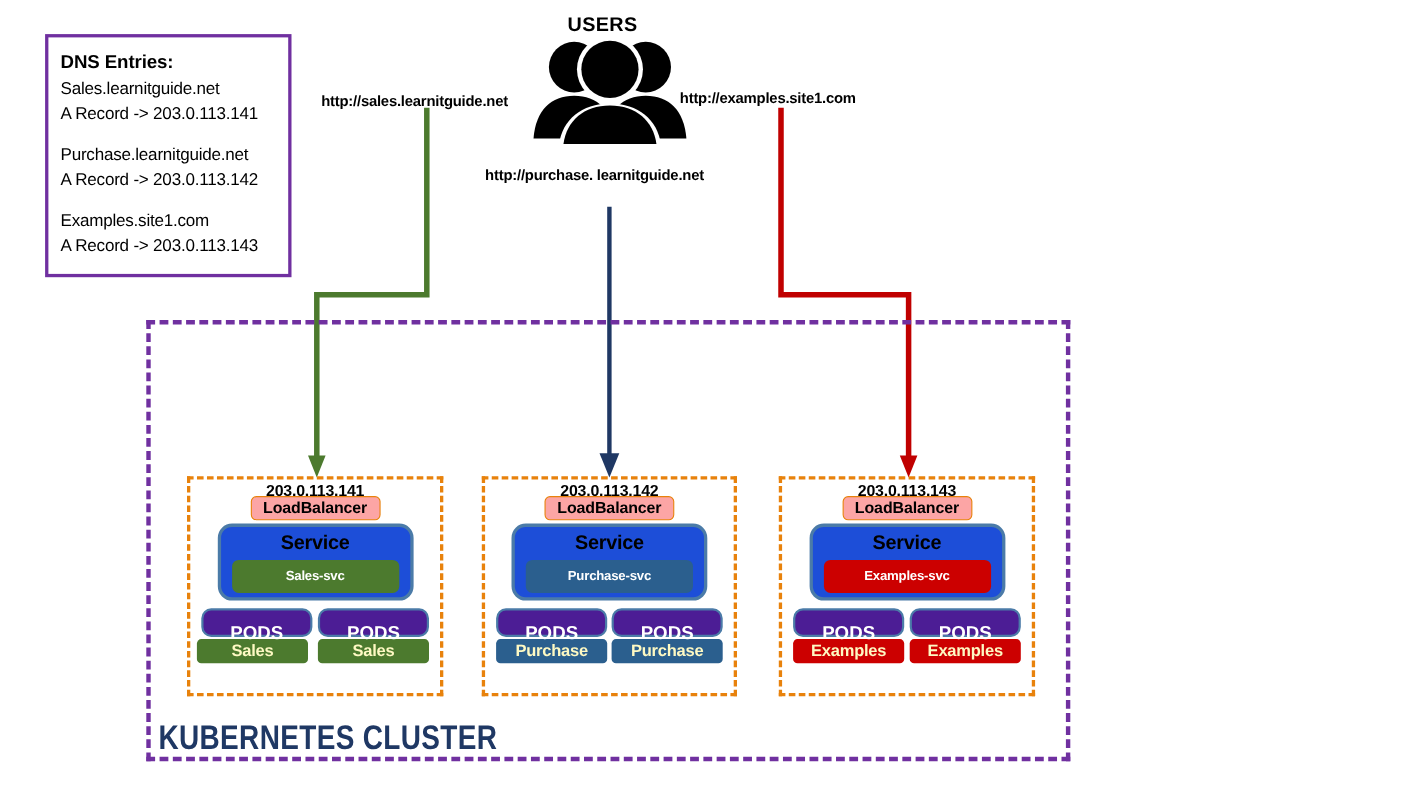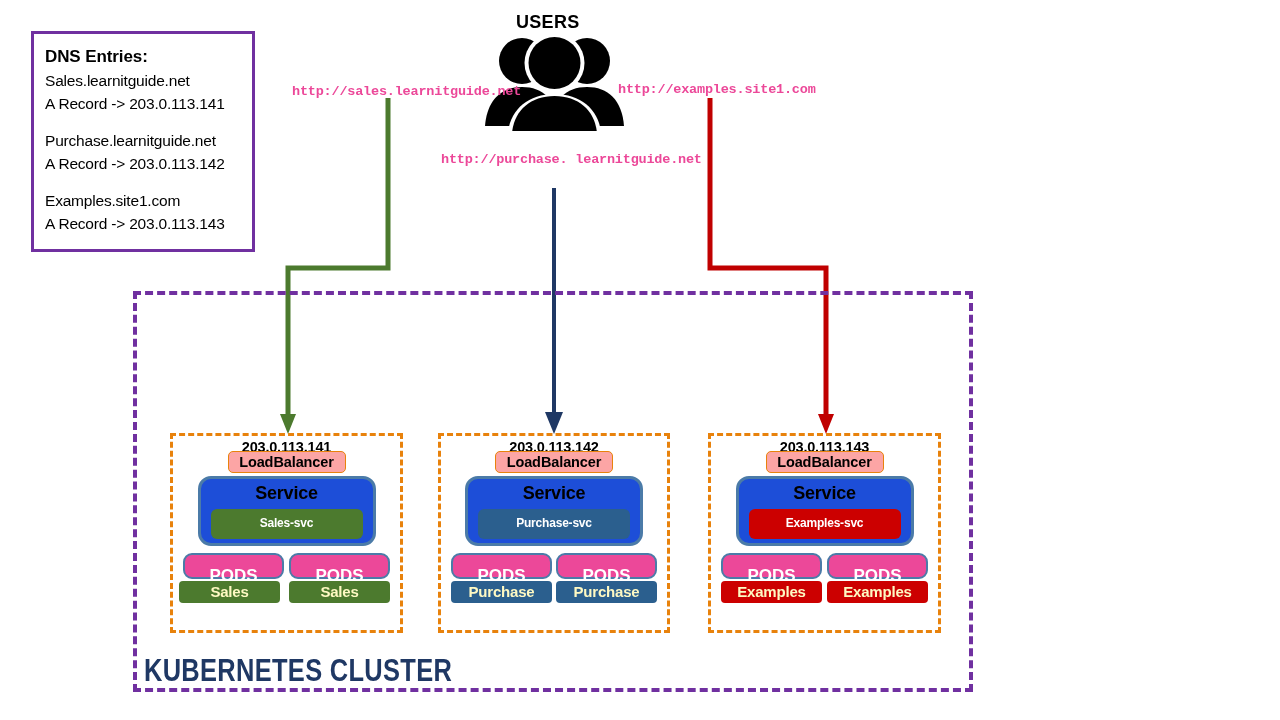--- a/index.html
+++ b/index.html
@@ -13,21 +13,21 @@
     position: relative;
     overflow: hidden;
     font-family: "Liberation Sans", sans-serif;
     color: #000000;
   }
 
   .abs { position: absolute; }
 
   
   #dns-box {
-    left: 31px; top: 31px;
+    left: 41px; top: 31px;
     width: 224px; height: 221px;
     border: 3px solid #7030A0;
     background: #ffffff;
     box-sizing: border-box;
     padding: 11px 0 0 11px;
   }
   #dns-box .dns-title {
     font-size: 17px;
     font-weight: bold;
     line-height: 24px;
@@ -52,22 +52,21 @@
     left: 477px; top: 34px;
     width: 155px; height: 97px;
   }
 
   
   .url-label {
     font-size: 13.5px;
     font-weight: bold;
     letter-spacing: -0.2px;
     white-space: nowrap;
-    color: #ec4899;
-    font-family: Liberation Mono, monospace;
+    color: #000000;
   }
   #url-sales    { left: 292px; top: 84px; }
   #url-examples { left: 618px; top: 82px; }
   #url-purchase { left: 441px; top: 152px; }
 
   
   #connectors {
     left: 0; top: 0;
     width: 1280px; height: 720px;
     pointer-events: none;
@@ -172,21 +171,21 @@
     top: 117px;
     left: 10px; right: 10px;
     display: flex;
     justify-content: space-between;
   }
   .pod-unit { width: 101px; }
   .pod-box {
     height: 26px;
     line-height: 41px;
     text-align: center;
-    background: #ec4899;
+    background: #4c1d95;
     border: 2.5px solid #4B7BA8;
     border-radius: 9px;
     color: #ffffff;
     font-size: 17px;
     font-weight: bold;
     box-sizing: border-box;
     letter-spacing: 0px;
   }
   .pod-label {
     margin-top: 2px;

